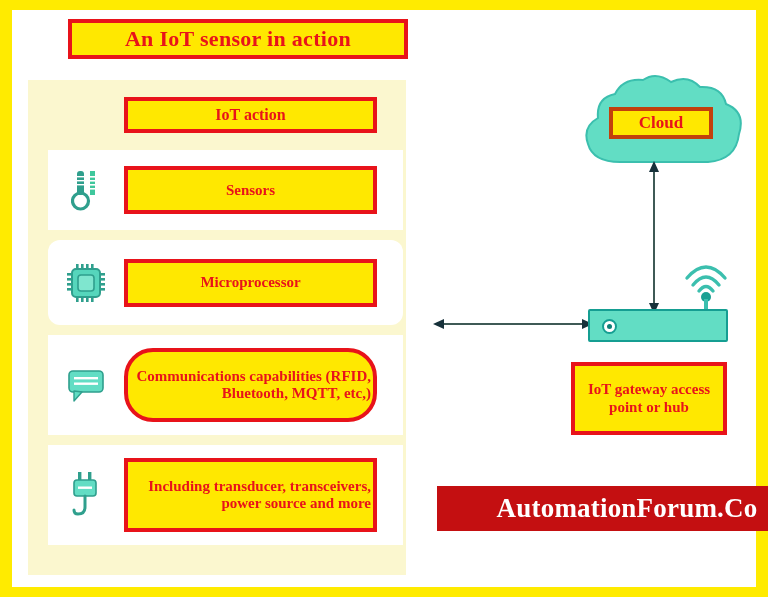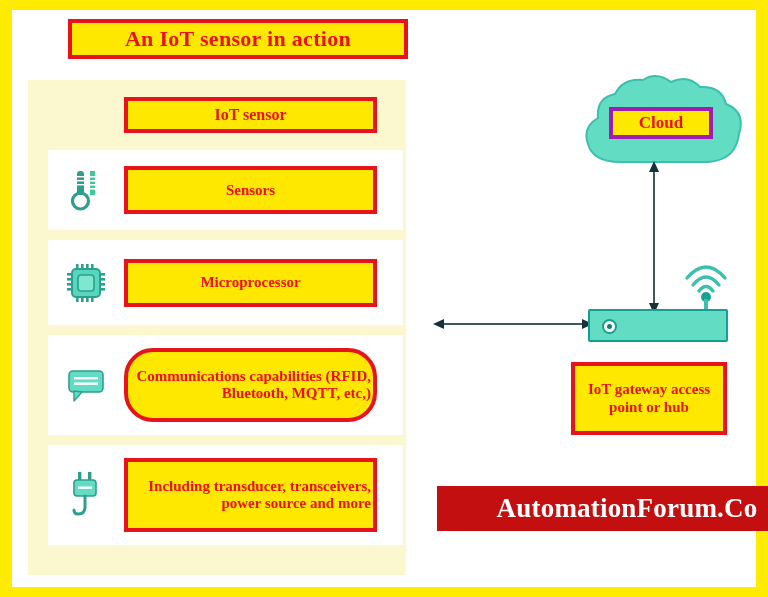--- a/index.html
+++ b/index.html
@@ -114,21 +114,21 @@
     font-size: 15px;
     font-weight: bold;
     line-height: 1.12;
   }
   .chip-1 { height: 36px; }
   .chip-2 { height: 36px; }
   .chip-3 { height: 74px; border-radius: 29px; }
   .chip-4 { height: 74px; }
 
   #row-sensors   { top: 70px;  height: 80px; }
-  #row-micro     { top: 160px; height: 85px; }
+  #row-micro     { top: 160px; height: 85px; border-radius: 12px; }
   #row-comms     { top: 255px; height: 100px; }
   #row-power     { top: 365px; height: 100px; }
 
   
   #cloud-group {
     position: absolute;
     left: 576px;
     top: 74px;
     width: 172px;
     height: 93px;
@@ -137,21 +137,21 @@
     position: absolute;
     inset: 0;
   }
   #cloud-label {
     position: absolute;
     left: 33px;
     top: 33px;
     width: 104px;
     height: 32px;
     background: #ffe800;
-    border: 4px solid #a21caf;
+    border: 4px solid #c2410c;
     box-sizing: border-box;
     display: flex;
     align-items: center;
     justify-content: center;
   }
   #cloud-label .txt {
     color: #e8131a;
     font-size: 17px;
     font-weight: bold;
   }
@@ -269,21 +269,21 @@
   <div class="frame-edge frame-left"></div>
   <div class="frame-edge frame-right"></div>
 
   <div id="title-banner">
     <span class="txt">An IoT sensor in action</span>
   </div>
 
   <div id="sensor-panel">
 
     <div id="iot-sensor-label">
-      <span class="txt">IoT sensor</span>
+      <span class="txt">IoT action</span>
     </div>
 
     <div class="sensor-row" id="row-sensors">
       <div class="row-icon">
         <svg width="30" height="46" viewBox="0 0 30 46">
           <rect x="6" y="4" width="7" height="24" rx="3" fill="#2f9f8d"></rect>
           <circle cx="9.5" cy="34" r="8" fill="none" stroke="#2f9f8d" stroke-width="3.2"></circle>
           <rect x="19" y="4" width="5" height="24" fill="#3fc79c"></rect>
           <rect x="19" y="9" width="5" height="1.6" fill="#ffffff"></rect>
           <rect x="19" y="13" width="5" height="1.6" fill="#ffffff"></rect>

